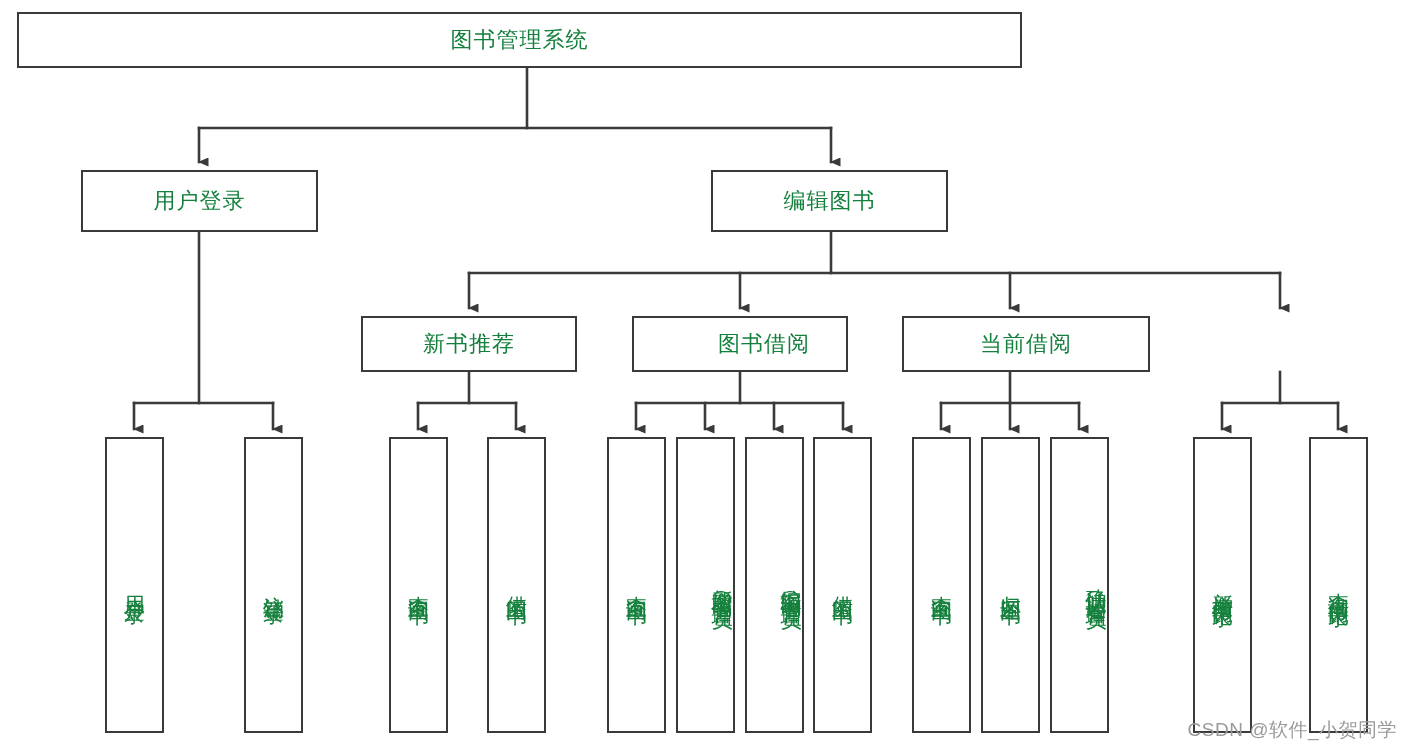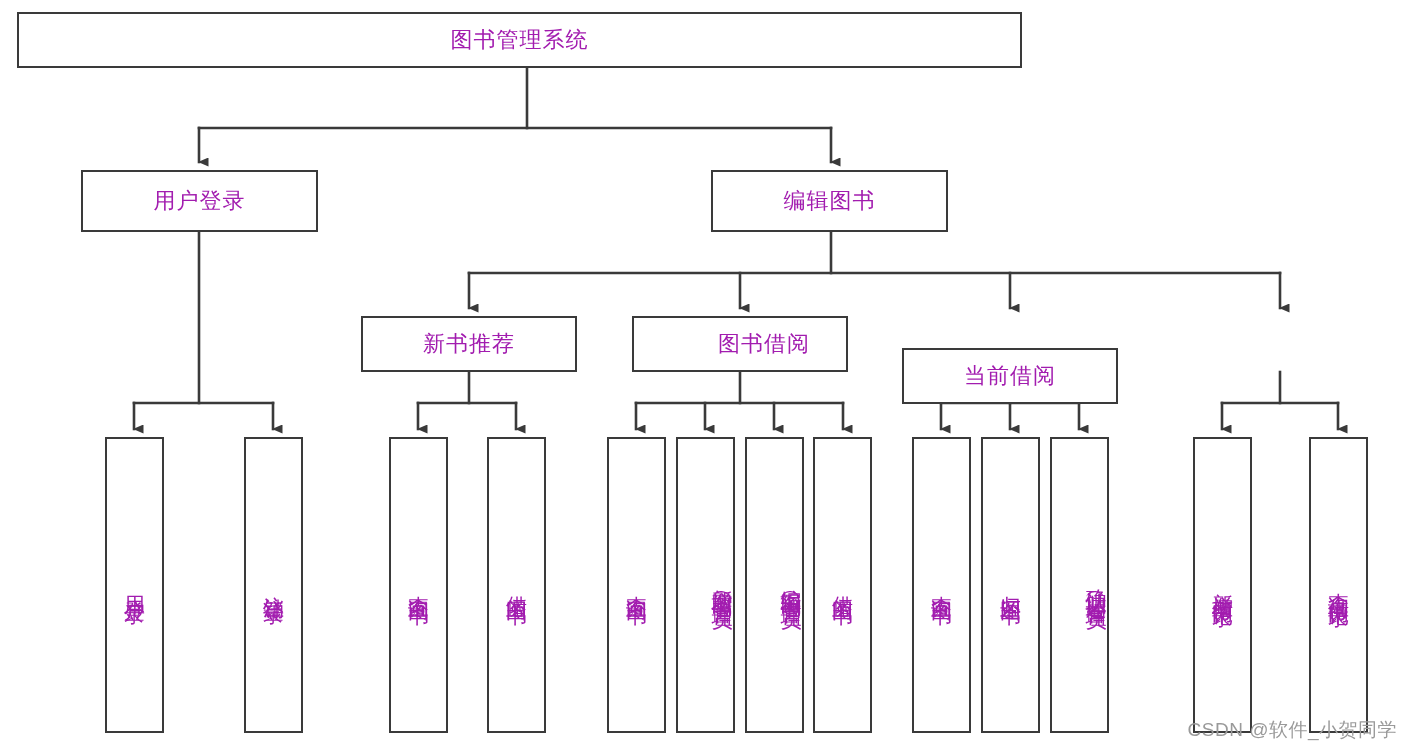--- a/index.html
+++ b/index.html
@@ -14,21 +14,21 @@
   svg#edges{position:absolute;left:0;top:0;width:1405px;height:747px;}
 
   .node{
     position:absolute;
     box-sizing:border-box;
     background:#ffffff;
     border:2px solid #3a3a3a;
     display:flex;
     align-items:center;
     justify-content:center;
-    color:#a21caf;
+    color:#15803d;
   }
   .node.horiz{
     font-size:22px;
     letter-spacing:1px;
     white-space:nowrap;
   }
   .node.vert{
     writing-mode:vertical-rl;
     text-orientation:upright;
     font-size:21px;
@@ -112,21 +112,21 @@
     </g>
   </svg>
 
   <div class="node horiz" style="left:17px;top:12px;width:1005px;height:56px;">图书管理系统</div>
 
   <div class="node horiz" style="left:81px;top:170px;width:237px;height:62px;">用户登录</div>
   <div class="node horiz" style="left:711px;top:170px;width:237px;height:62px;">编辑图书</div>
 
   <div class="node horiz" style="left:361px;top:316px;width:216px;height:56px;">新书推荐</div>
   <div class="node horiz" style="left:632px;top:316px;width:216px;height:56px;padding-left:48px;">图书借阅</div>
-  <div class="node horiz" style="left:902px;top:316px;width:216px;height:56px;margin-top:32px;">当前借阅</div>
+  <div class="node horiz" style="left:902px;top:316px;width:248px;height:56px;">当前借阅</div>
 
   <div class="node vert centered" style="left:105px;top:437px;width:59px;height:296px;">用户登录</div>
   <div class="node vert centered" style="left:244px;top:437px;width:59px;height:296px;">注销登录</div>
 
   <div class="node vert centered" style="left:389px;top:437px;width:59px;height:296px;">查询图书</div>
   <div class="node vert centered" style="left:487px;top:437px;width:59px;height:296px;">借阅图书</div>
 
   <div class="node vert centered" style="left:607px;top:437px;width:59px;height:296px;">查询图书</div>
   <div class="node vert topstart" style="left:676px;top:437px;width:59px;height:296px;">新增图书（管理员）</div>
   <div class="node vert topstart" style="left:745px;top:437px;width:59px;height:296px;">编辑图书（管理员）</div>

